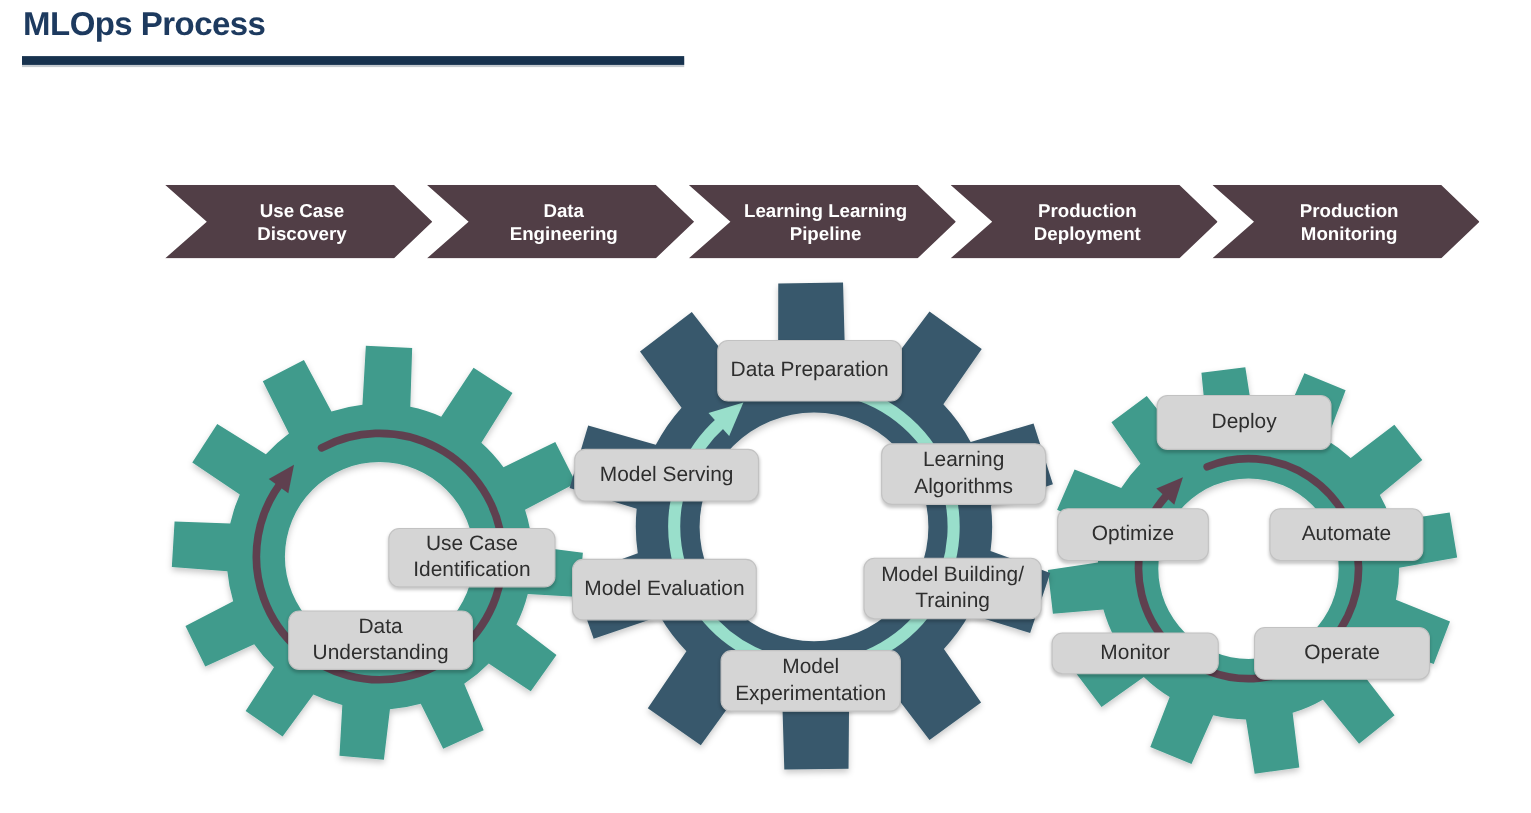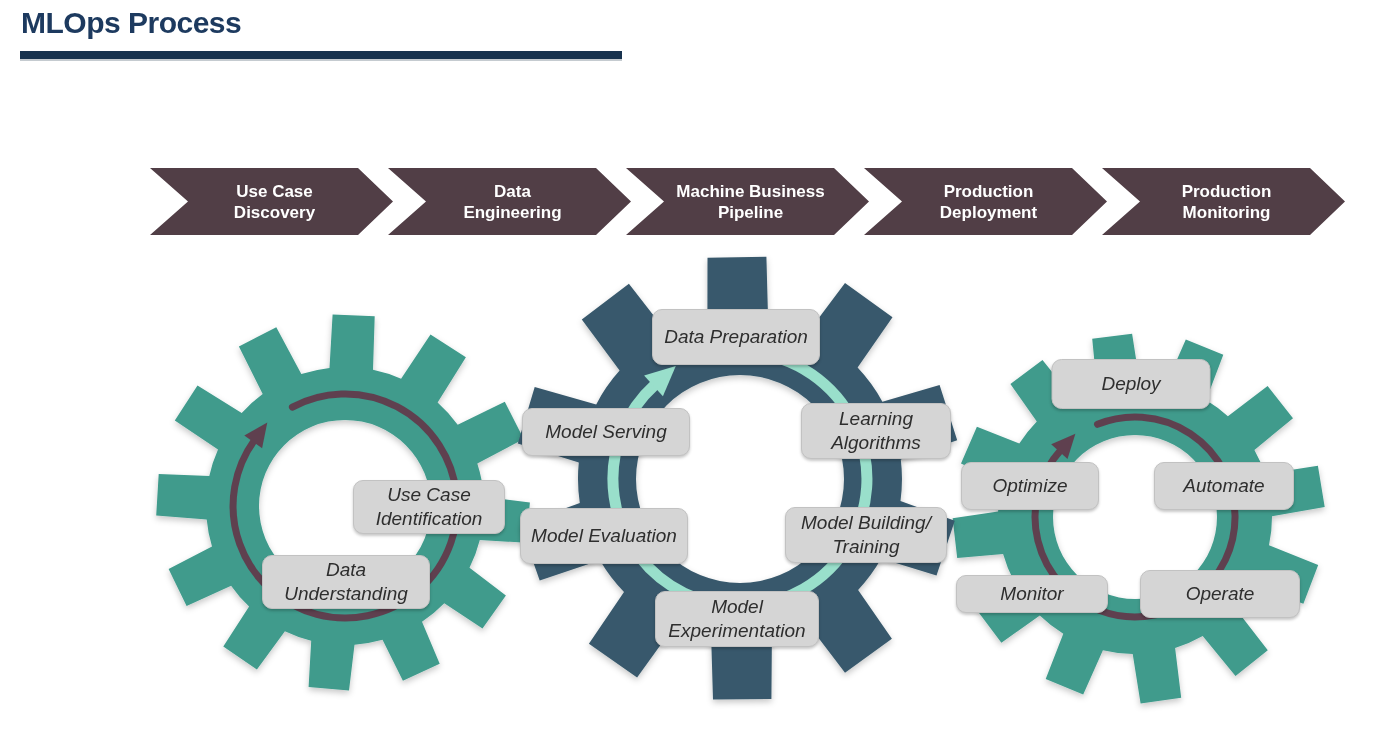--- a/index.html
+++ b/index.html
@@ -25,21 +25,21 @@
     padding-left:36px;padding-right:30px;box-sizing:border-box;
     color:#FFFFFF;font-size:17px;font-weight:bold;line-height:21px;text-align:center;
   }
   
   .step{
     position:absolute;transform:translate(-50%,-50%);
     background:#D5D5D5;border:1px solid #C2C2C2;border-radius:10px;
     box-shadow:0 2px 3px rgba(0,0,0,0.22);
     display:flex;align-items:center;justify-content:center;text-align:center;
     font-size:19px;line-height:1.26;color:#2E2E2E;
-    padding:2px 6px;box-sizing:border-box;font-style:italic;
+    padding:2px 6px;box-sizing:border-box;
   }
   #gears{position:absolute;left:0;top:0;}
 </style>
 </head>
 <body>
 
 <div class="canvas">
 
   <h1 class="page-title">MLOps Process</h1>
   <div class="title-underline"></div>
@@ -69,21 +69,21 @@
 
   <div class="chev" style="left:150px">
     <span>Use Case</span>
     <span>Discovery</span>
   </div>
   <div class="chev" style="left:388px">
     <span>Data</span>
     <span>Engineering</span>
   </div>
   <div class="chev" style="left:626px">
-    <span>Machine Business</span>
+    <span>Learning Learning</span>
     <span>Pipeline</span>
   </div>
   <div class="chev" style="left:864px">
     <span>Production</span>
     <span>Deployment</span>
   </div>
   <div class="chev" style="left:1102px">
     <span>Production</span>
     <span>Monitoring</span>
   </div>

